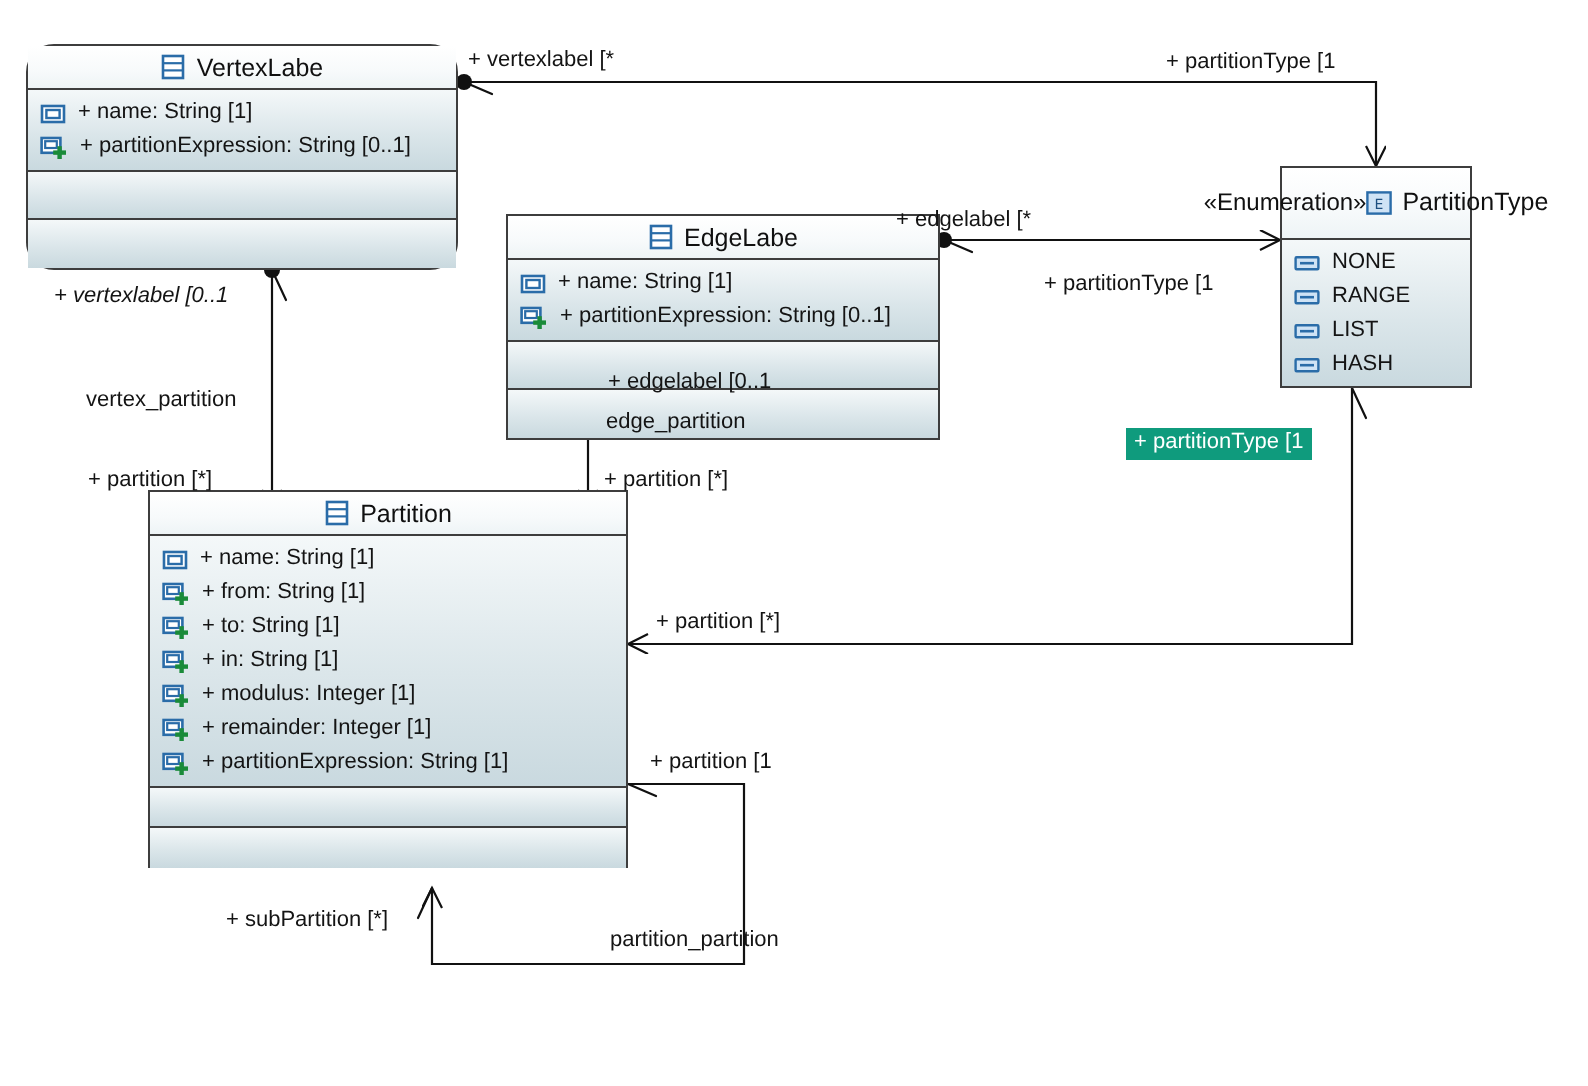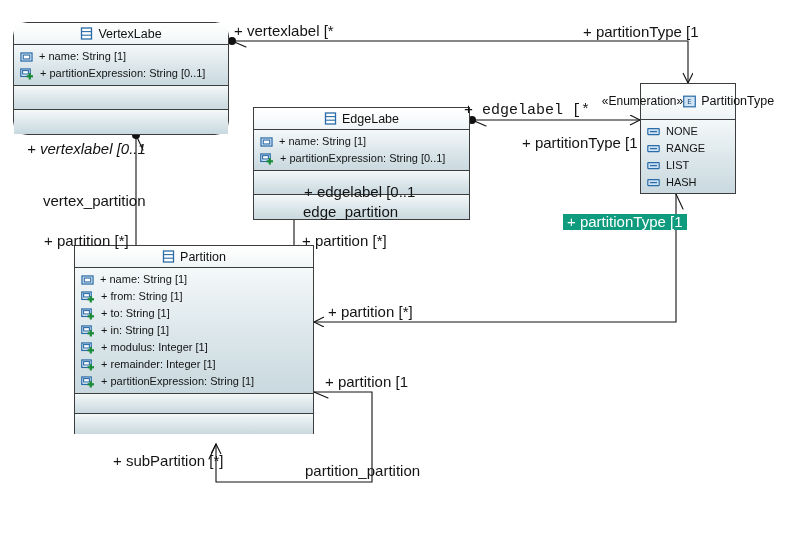--- a/index.html
+++ b/index.html
@@ -86,21 +86,21 @@
     white-space: nowrap;
   }
   .attr-text { overflow: hidden; }
 
   
   .icon { flex: 0 0 auto; display: inline-block; line-height: 0; }
 
   
   .edge-label {
     position: absolute;
-    font-size: 15px;
+    font-size: 11px;
     color: #141414;
     white-space: nowrap;
     z-index: 8;
     line-height: 13px;
   }
   .edge-label.highlight {
     background: #0f9b7d;
     color: #ffffff;
     padding: 1px 4px 2px 4px;
   }
@@ -351,21 +351,21 @@
           </div>
         </div>
         <div class="uml-compartment empty" style="height: 20px;"></div>
         <div class="uml-compartment empty last" style="height: 20px;"></div>
       </div>
     </div>
 
   <div id="label-container">
       <div class="edge-label" style="left: 234px; top: 24px;">+ vertexlabel [*</div>
       <div class="edge-label" style="left: 583px; top: 25px;">+ partitionType [1</div>
-      <div class="edge-label" style="left: 464px; top: 104px; font-family: Liberation Mono, monospace;">+ edgelabel [*</div>
+      <div class="edge-label" style="left: 448px; top: 104px;">+ edgelabel [*</div>
       <div class="edge-label" style="left: 522px; top: 136px;">+ partitionType [1</div>
       <div class="edge-label" style="left: 27px; top: 142px; font-style: italic;">+ vertexlabel [0..1</div>
       <div class="edge-label" style="left: 304px; top: 185px;">+ edgelabel [0..1</div>
       <div class="edge-label" style="left: 43px; top: 194px;">vertex_partition</div>
       <div class="edge-label" style="left: 303px; top: 205px;">edge_partition</div>
       <div class="edge-label highlight" style="left: 563px; top: 214px;">+ partitionType [1</div>
       <div class="edge-label" style="left: 44px; top: 234px;">+ partition [*]</div>
       <div class="edge-label" style="left: 302px; top: 234px;">+ partition [*]</div>
       <div class="edge-label" style="left: 328px; top: 305px;">+ partition [*]</div>
       <div class="edge-label" style="left: 325px; top: 375px;">+ partition [1</div>

